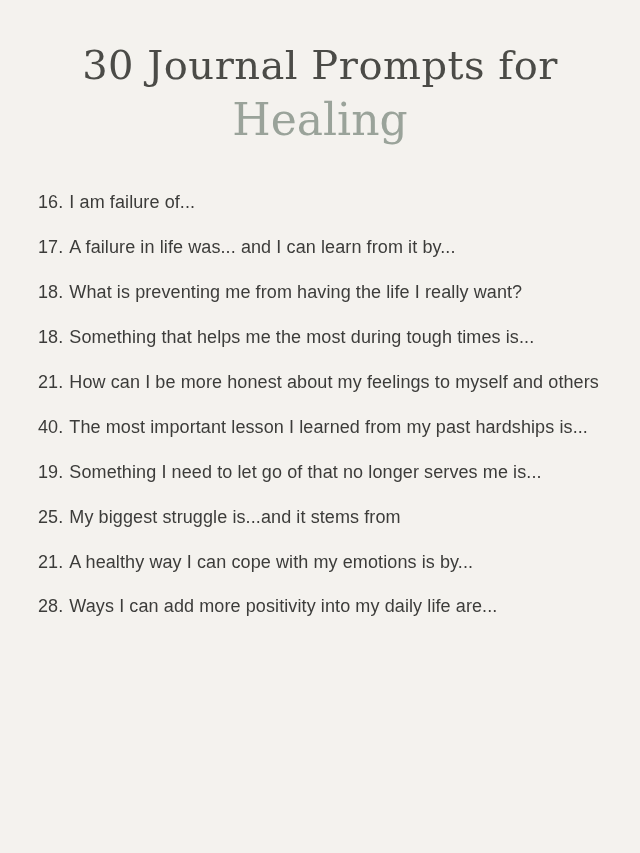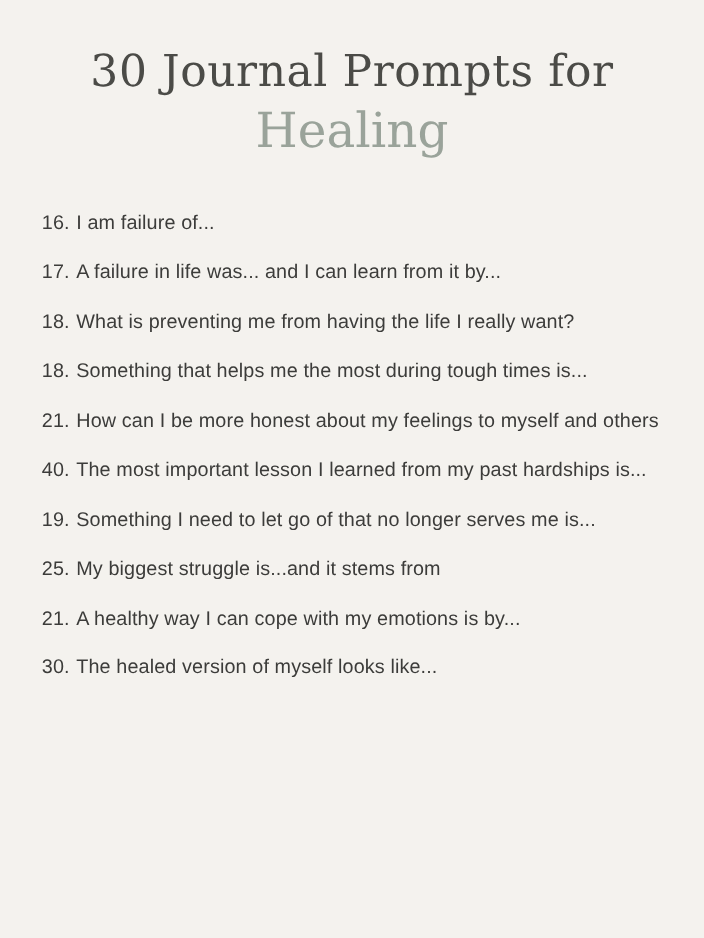--- a/index.html
+++ b/index.html
@@ -119,21 +119,21 @@
       <span class="prompt-num">25.</span>
       <span class="prompt-text">My biggest struggle is...and it stems from</span>
     </div>
 
     <div class="prompt-row">
       <span class="prompt-num">21.</span>
       <span class="prompt-text">A healthy way I can cope with my emotions is by...</span>
     </div>
 
 
+    <div class="prompt-row">
+      <span class="prompt-num">28.</span>
+      <span class="prompt-text">Ways I can add more positivity into my daily life are...</span>
+    </div>
 
 
-    <div class="prompt-row">
-      <span class="prompt-num">30.</span>
-      <span class="prompt-text">The healed version of myself looks like...</span>
-    </div>
 
   </div>
 </div>
 
 </body></html>

